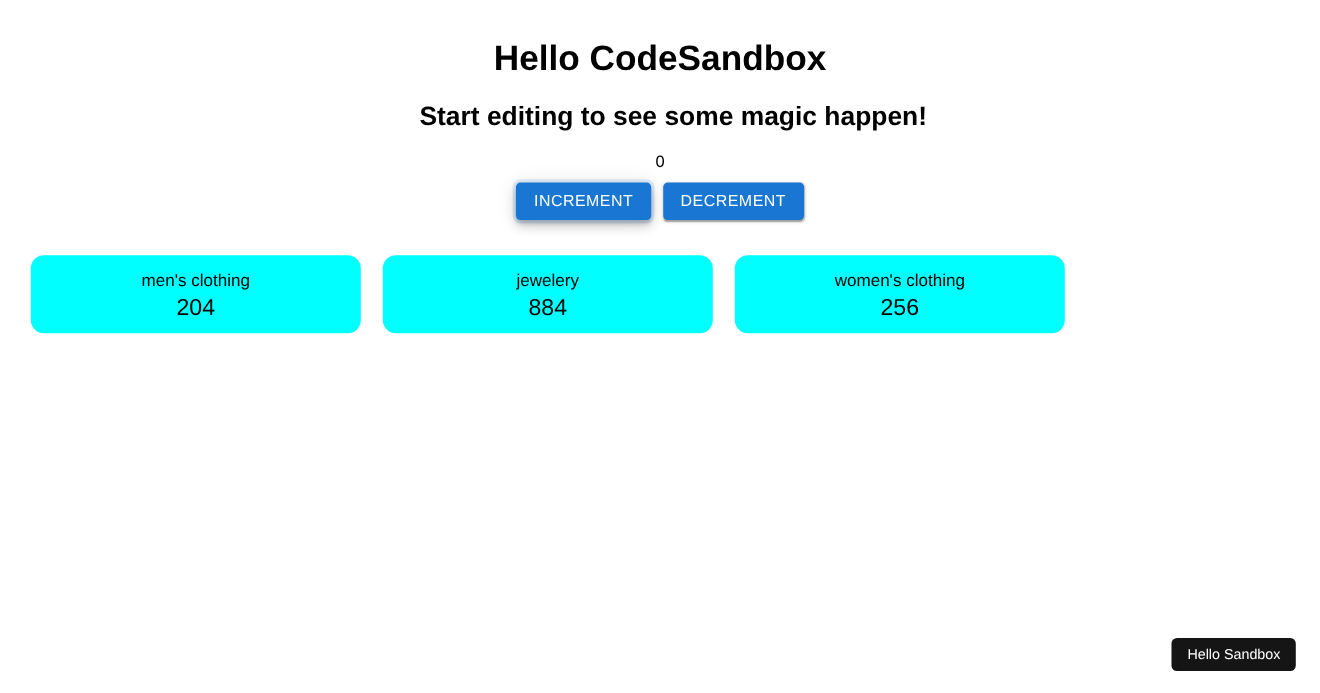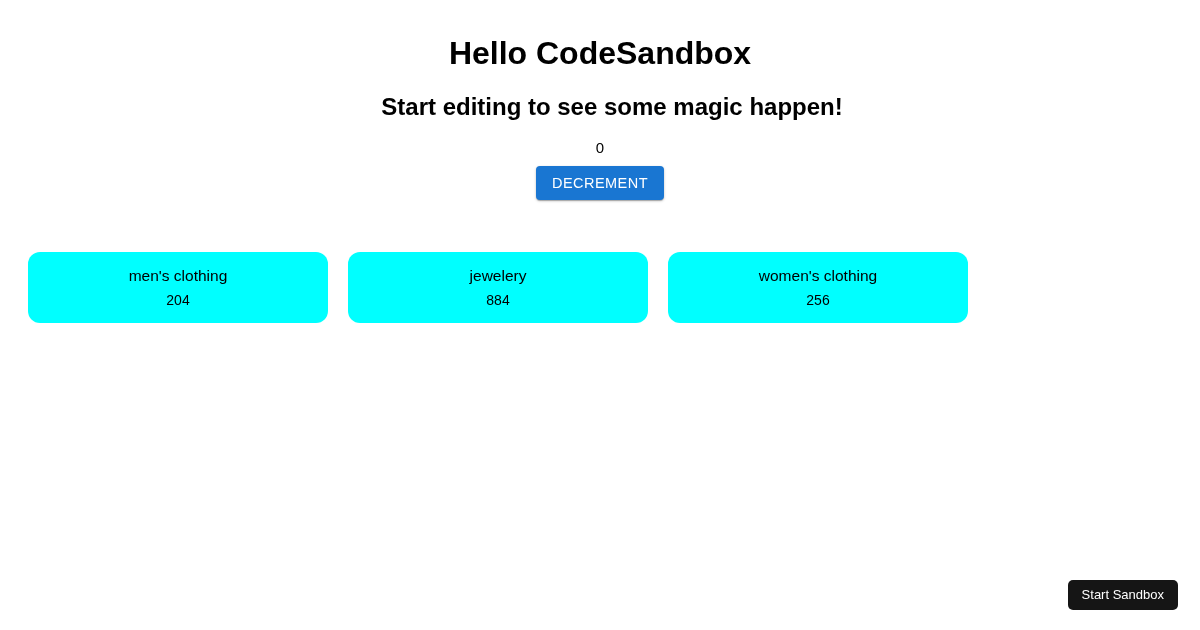--- a/index.html
+++ b/index.html
@@ -82,21 +82,21 @@
 
   .mui-button.focused {
     box-shadow: 0 0 0 3px rgba(25,118,210,0.14),
                 0 3px 5px -1px rgba(0,0,0,0.20),
                 0 6px 10px 0 rgba(0,0,0,0.14),
                 0 1px 18px 0 rgba(0,0,0,0.12);
   }
 
   
   .cards-wrap {
-    margin-top: 36px;
+    margin-top: 16px;
     padding: 16px 28px;
     display: flex;
     flex-wrap: wrap;
     gap: 17px 20px;
     justify-content: flex-start;
     align-content: flex-start;
     text-align: center;
   }
 
   .category-card {
@@ -113,21 +113,21 @@
     cursor: pointer;
   }
 
   .category-name {
     font-size: 15.5px;
     line-height: 18px;
     font-weight: normal;
   }
 
   .category-count {
-    font-size: 14px;
+    font-size: 21px;
     line-height: 18px;
     font-weight: normal;
   }
 
   
   .open-sandbox-button {
     position: absolute;
     right: 22px;
     bottom: 20px;
     height: 30px;
@@ -153,20 +153,21 @@
 <div class="app">
 
   <h1 class="app-title">Hello CodeSandbox</h1>
 
   <h2 class="app-subtitle">Start editing to see some magic happen!</h2>
 
   <div class="counter-section">
     <p class="counter-value">0</p>
 
     <div class="counter-buttons">
+      <button class="mui-button focused">INCREMENT</button>
       <button class="mui-button">DECREMENT</button>
     </div>
   </div>
 
   <div class="cards-wrap">
 
     <div class="category-card">
       <span class="category-name">men's clothing</span>
       <span class="category-count">204</span>
     </div>
@@ -177,15 +178,15 @@
     </div>
 
 
     <div class="category-card">
       <span class="category-name">women's clothing</span>
       <span class="category-count">256</span>
     </div>
 
   </div>
 
-  <button class="open-sandbox-button">Start Sandbox</button>
+  <button class="open-sandbox-button">Hello Sandbox</button>
 
 </div>
 
 </body></html>

